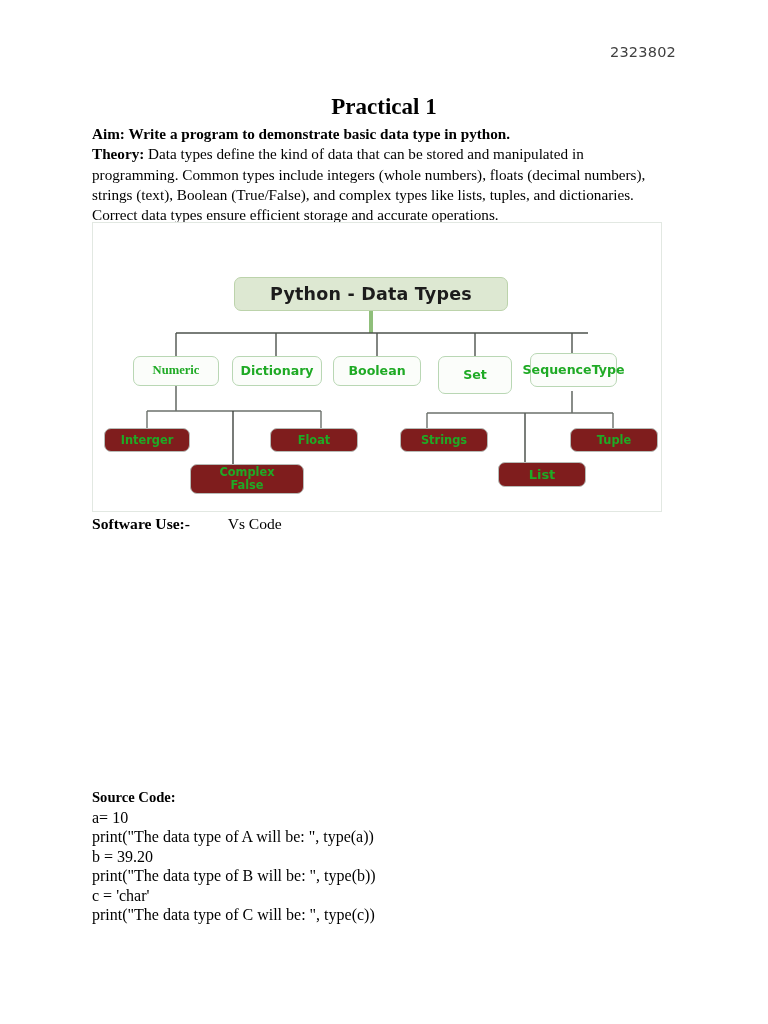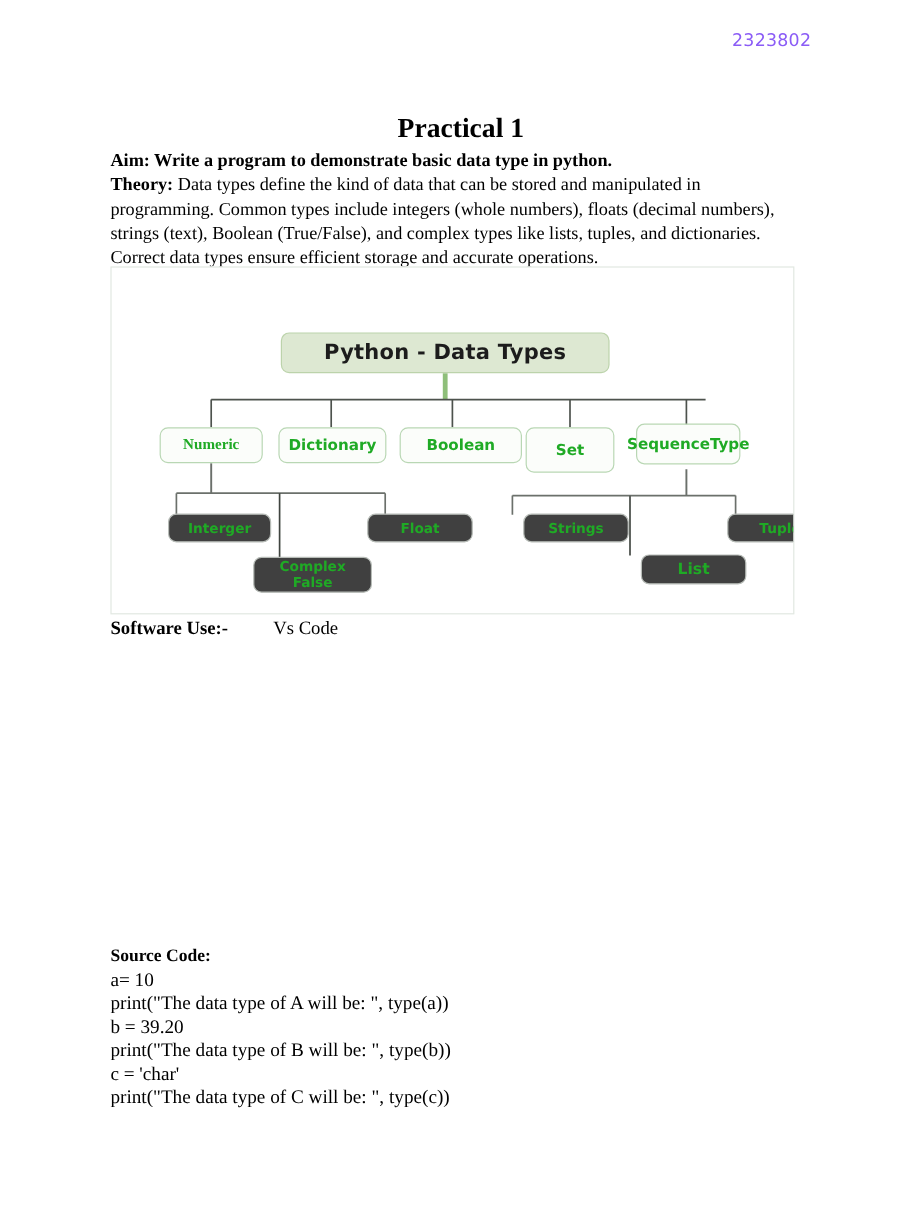--- a/index.html
+++ b/index.html
@@ -19,26 +19,26 @@
   .page {
     position: relative;
     width: 768px;
     height: 1024px;
     box-sizing: border-box;
   }
 
   
   .doc-header {
     position: absolute;
-    top: 26px;
+    top: 44px;
     right: 92px;
     font-family: "DejaVu Sans", sans-serif;
     font-size: 14.5px;
     letter-spacing: 0.2px;
-    color: #8b5cf6;
+    color: #404040;
   }
 
   
   .doc-title {
     position: absolute;
     top: 94px;
     left: 0;
     width: 768px;
     text-align: center;
     font-family: "Liberation Serif", serif;
@@ -111,26 +111,25 @@
     letter-spacing: 0.2px;
   }
   .node-l1 {
     background: #fbfdfa;
     border: 1px solid #b9d7b4;
     color: #1faa25;
     font-size: 12.6px;
     line-height: 13.5px;
   }
   .node-l2 {
-    background: #404040;
+    background: #7f1d1d;
     border: 1px solid #b7bcb7;
     color: #1faa25;
     font-size: 11.4px;
     line-height: 13px;
-    margin-left: 36px;
   }
 
   
   .software-use {
     position: absolute;
     left: 92px;
     top: 515px;
     font-size: 15.6px;
   }
   .software-use .lbl { font-weight: bold; }
@@ -200,32 +199,32 @@
         <line x1="520" y1="190" x2="520" y2="206" stroke="#6b706b" stroke-width="1.4"></line>
         <line x1="432" y1="190" x2="432" y2="240" stroke="#5a5f5a" stroke-width="1.6"></line>
       </svg>
 
       <div class="node node-root" style="left:141px; top:54px; width:274px; height:34px;">Python - Data Types</div>
 
       <div class="node node-l1" style="left:40px; top:133px; width:86px; height:30px;font-family:Liberation Serif, serif;">Numeric</div>
 
       <div class="node node-l1" style="left:139px; top:133px; width:90px; height:30px;">Dictionary</div>
 
-      <div class="node node-l1" style="left:240px; top:133px; width:102px; height:30px;">Boolean</div>
+      <div class="node node-l1" style="left:240px; top:133px; width:88px; height:30px;">Boolean</div>
 
       <div class="node node-l1" style="left:345px; top:133px; width:74px; height:38px;">Set</div>
 
       <div class="node node-l1" style="left:437px; top:130px; width:87px; height:34px; flex-direction:row;">
         <span>Sequence</span>
         <span>Type</span>
       </div>
 
       <div class="node node-l2" style="left:11px; top:205px; width:86px; height:24px;">Interger</div>
 
-      <div class="node node-l2" style="left:82px; top:241px; width:99px; height:30px; flex-direction:column;">
+      <div class="node node-l2" style="left:97px; top:241px; width:114px; height:30px; flex-direction:column;">
         <span>Complex</span>
         <span>False</span>
       </div>
 
       <div class="node node-l2" style="left:177px; top:205px; width:88px; height:24px;">Float</div>
 
       <div class="node node-l2" style="left:307px; top:205px; width:88px; height:24px;">Strings</div>
 
       <div class="node node-l2" style="left:405px; top:239px; width:88px; height:25px; font-size:13px;">List</div>
 

